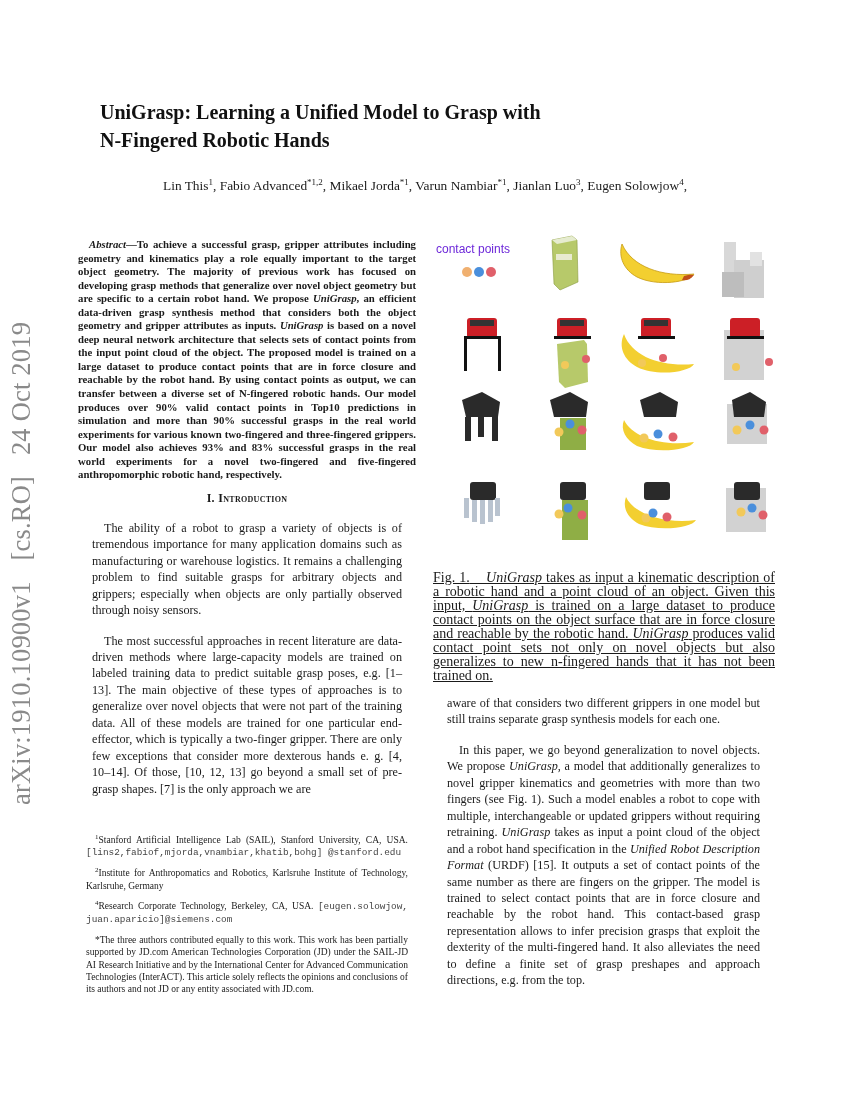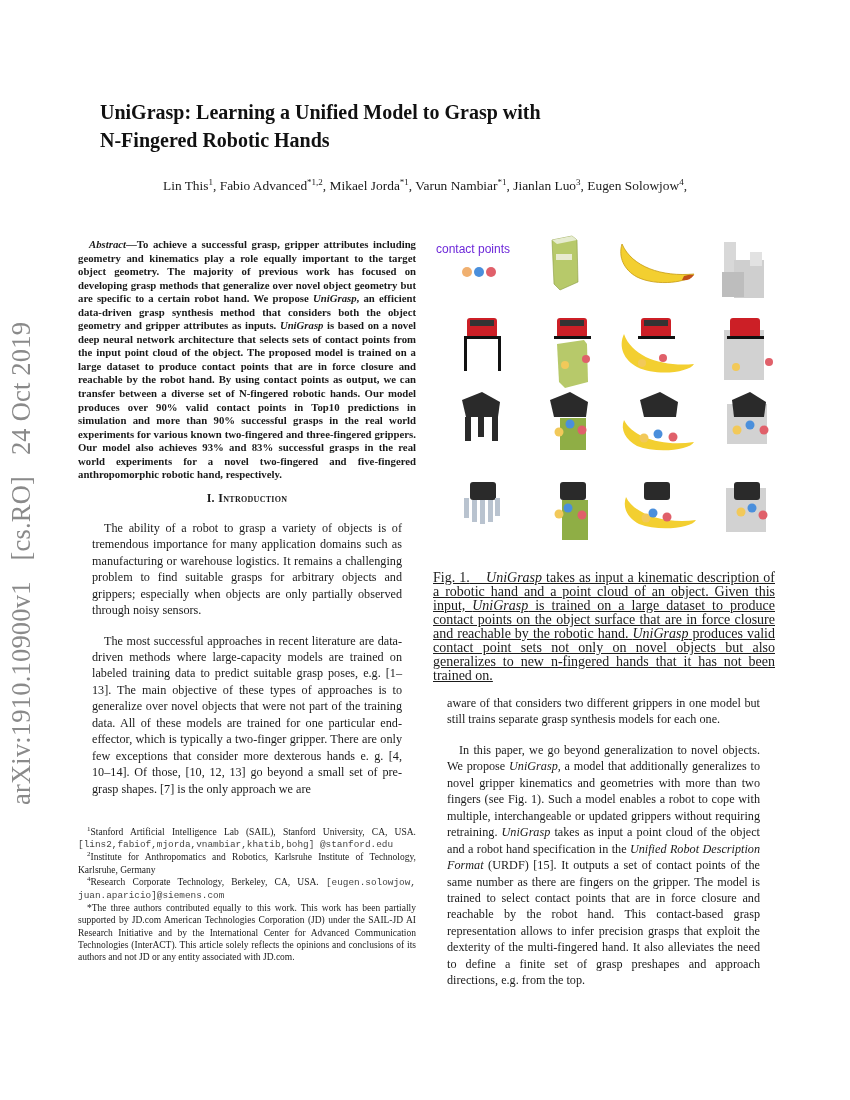--- a/index.html
+++ b/index.html
@@ -18,21 +18,21 @@
     .col-left { position:absolute; left:78px; top:238px; width:338px; }
     .col-right { position:absolute; left:433px; width:341px;font-family:Liberation Serif, serif; }
     .abstract { font-weight:bold; font-size:10.75px; line-height:13.55px; text-align:justify;
                 text-indent:11px; hyphens:manual; }
     .abstract i { font-weight:bold; }
     .section-head { text-align:center; font-size:12px; margin:9px 0 3px 0; font-variant:small-caps;
                     letter-spacing:0.3px;font-weight:bold; }
     .body-text { font-size:12.2px; line-height:16.45px; text-align:justify; margin:14px; text-indent:12px; }
     .footnotes { position:absolute; left:78px; top:826px; width:338px; font-size:9.5px;
                  line-height:12.2px; text-align:justify; }
-    .footnotes p { margin:0; text-indent:9px; }
+    .footnotes p { margin:8px; text-indent:9px; }
     .footnotes sup { font-size:7px; vertical-align:4px; line-height:0; }
     .mono { font-family:"Liberation Mono", "DejaVu Sans Mono", monospace; font-size:9.4px; color:#444; }
     .figure { position:absolute; left:432px; top:232px; width:360px; height:330px; }
     .fig-cell { position:absolute; width:80px; height:78px; }
     .legend-label { position:absolute; left:4px; top:10px; font-family:"Liberation Sans", sans-serif;
                     font-size:12px; color:#6d28d9; }
     .legend-dots { position:absolute; left:30px; top:31px; }
     .dot { display:inline-block; width:10px; height:10px; border-radius:50%; margin-right:-2px; }
     .caption { position:absolute; left:433px; top:571px; width:342px; font-size:14px;
                line-height:14px; text-align:justify;text-decoration:underline; }

